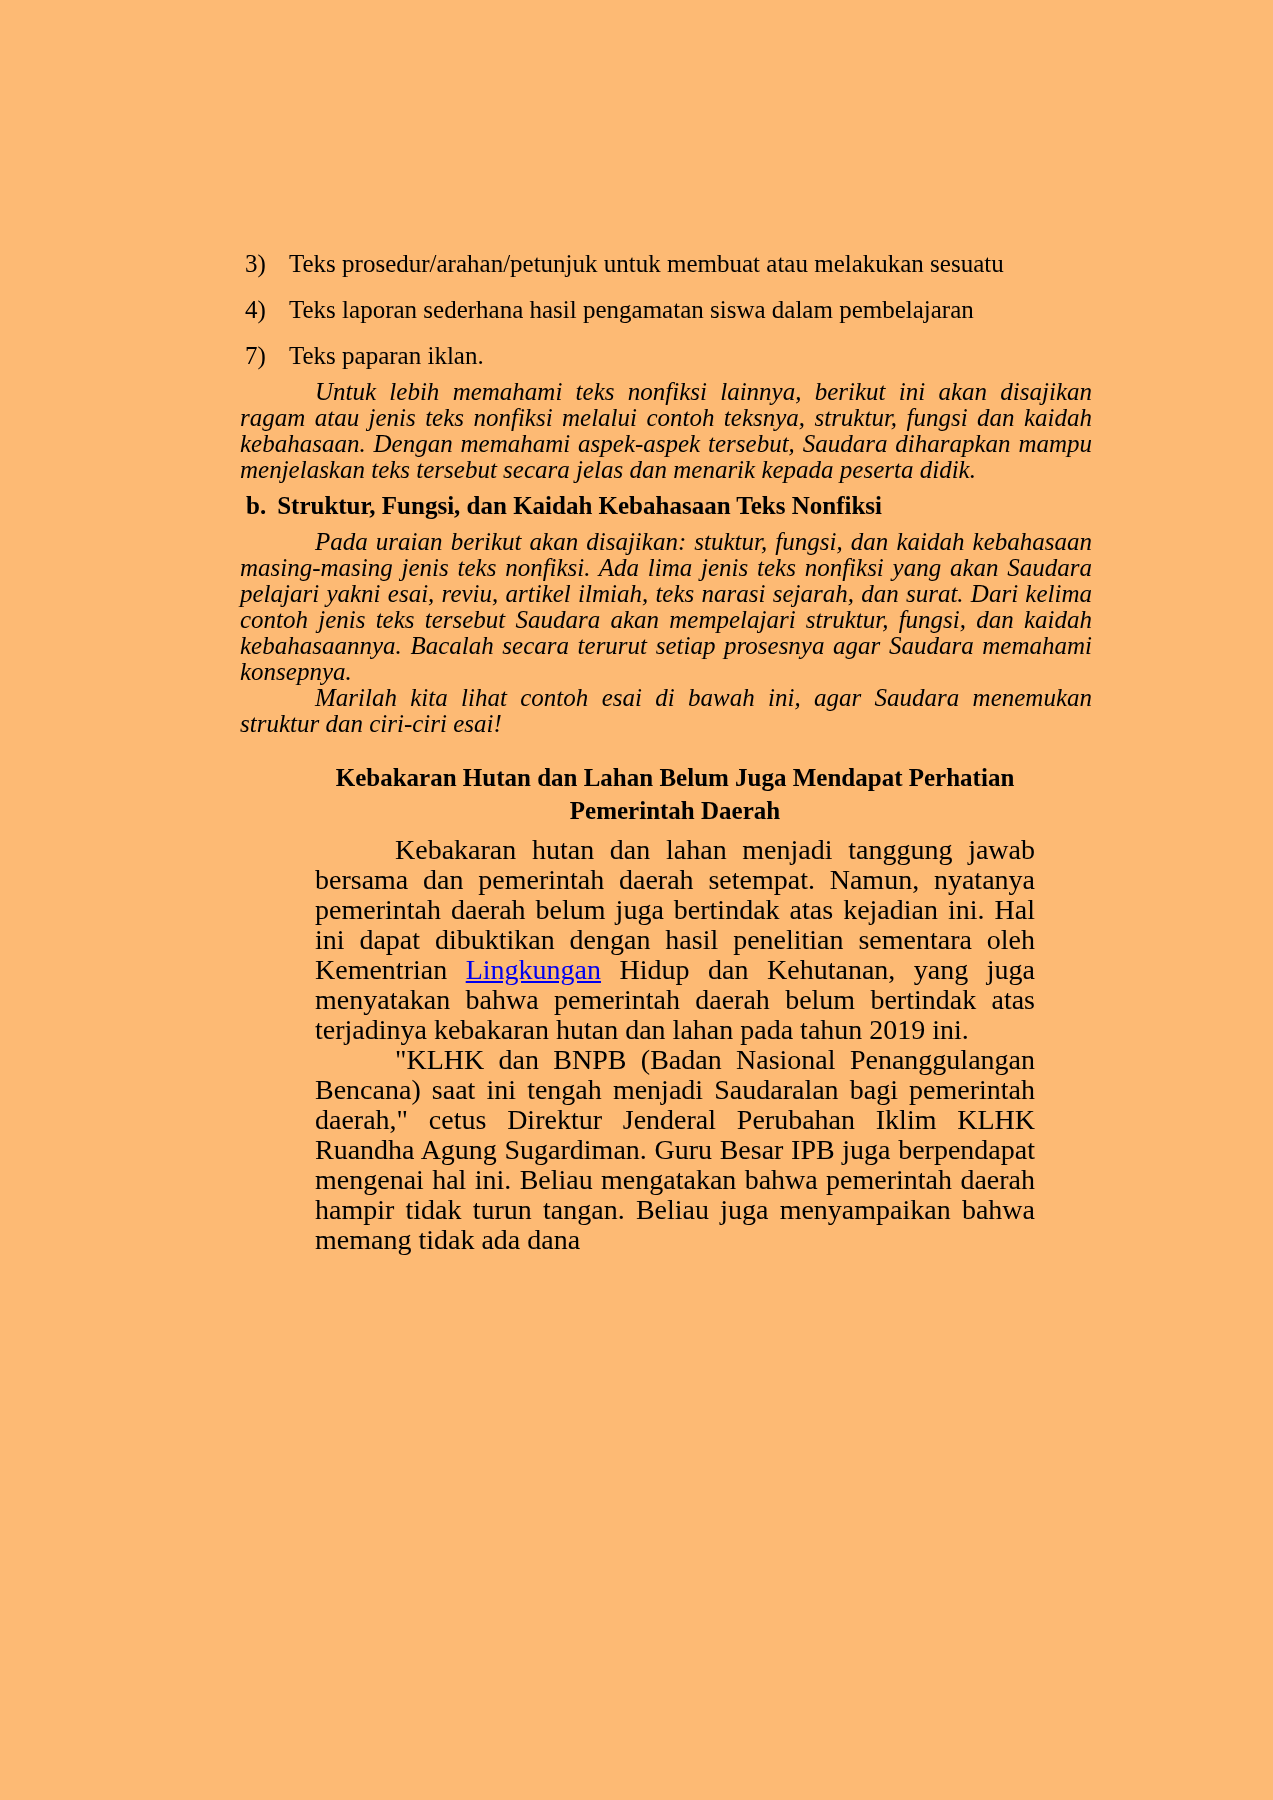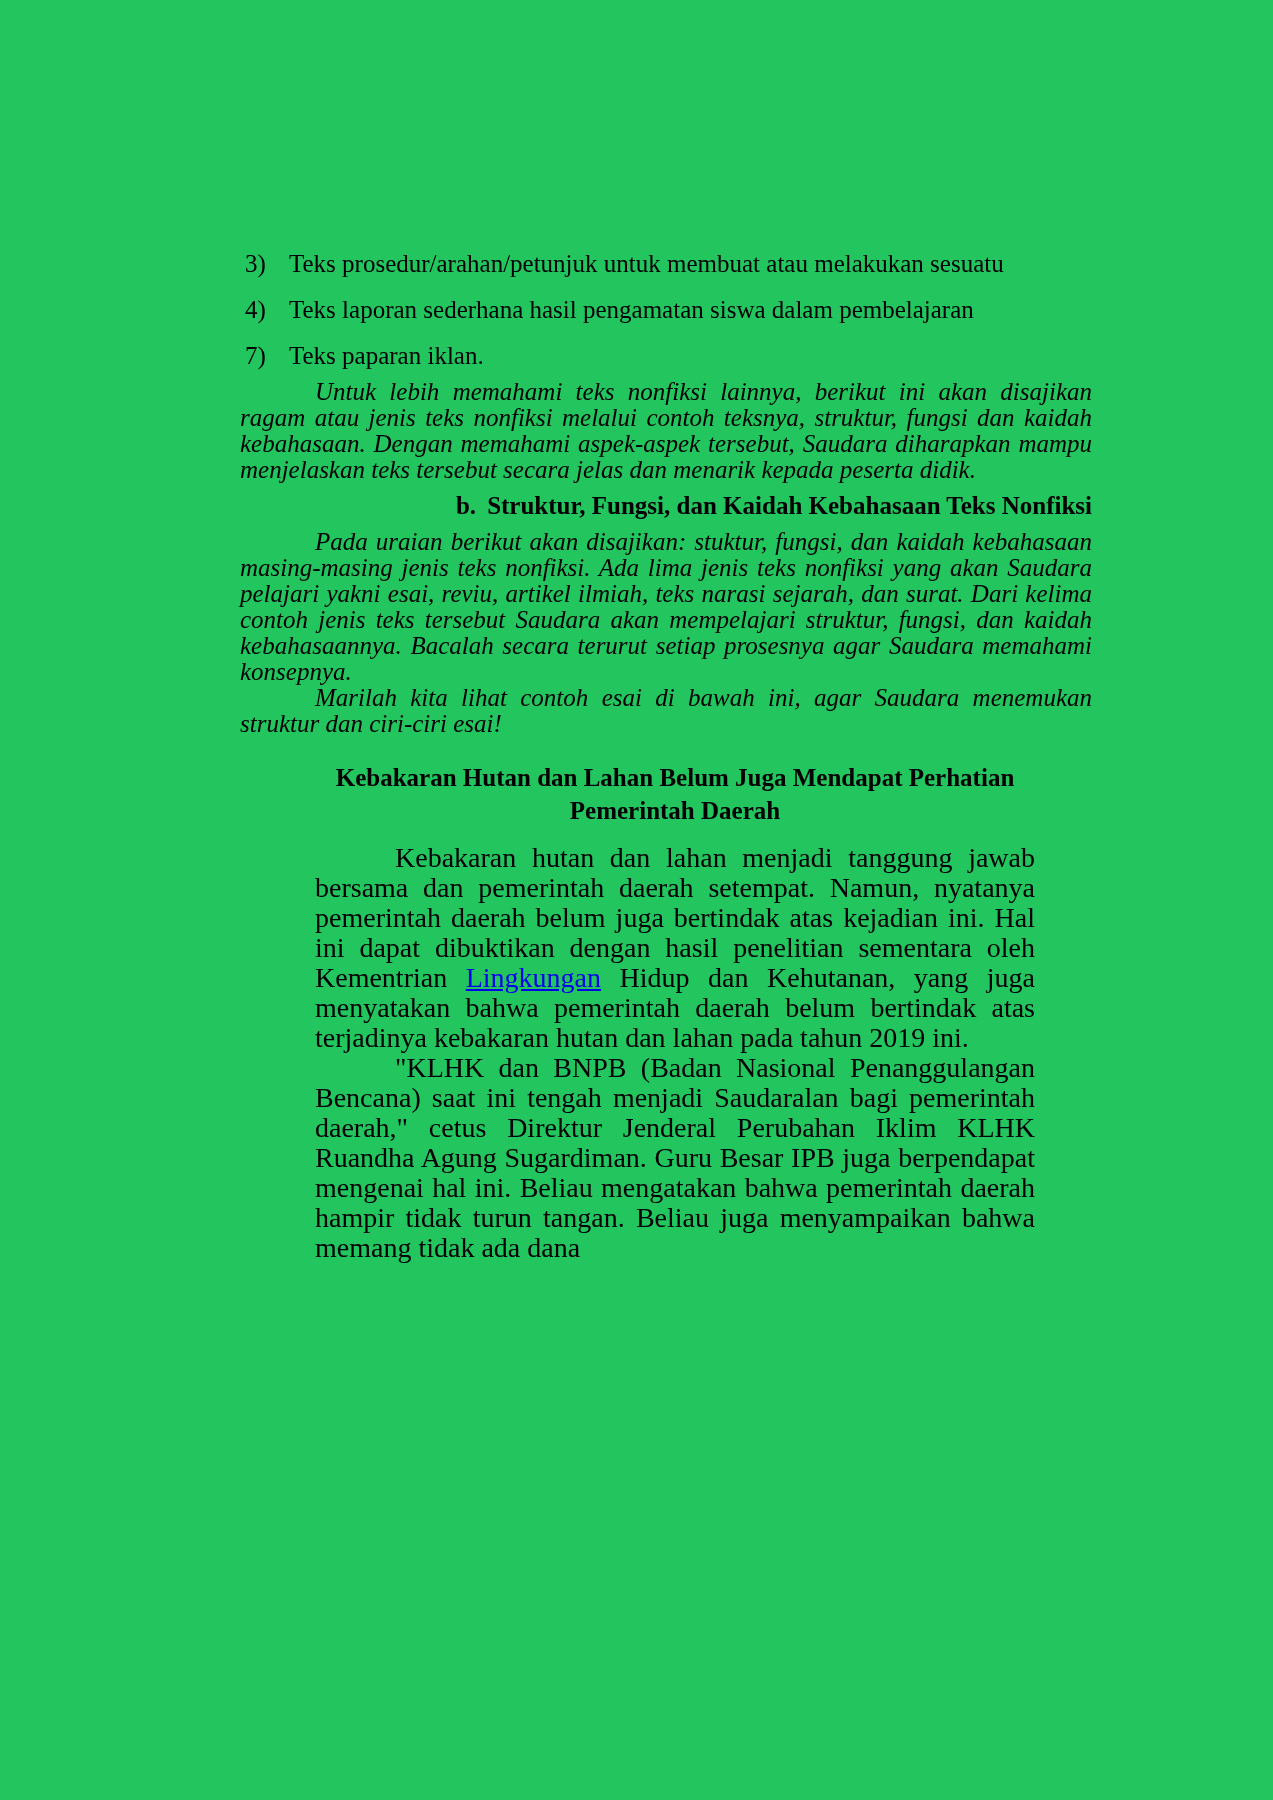--- a/index.html
+++ b/index.html
@@ -7,21 +7,21 @@
   body {
     width: 1273px;
     height: 1800px;
     font-family: "Liberation Serif", "DejaVu Serif", serif;
     color: #000000;
     overflow: hidden;
   }
   .page {
     width: 1273px;
     height: 1800px;
-    background: #22c55e;
+    background: #fdba74;
     padding: 241px 0 0 240px;
   }
   .content {
     width: 852px;
   }
   .num-list .list-row {
     line-height: 46px;
     font-size: 25px;
     white-space: nowrap;
     padding-left: 5px;
@@ -36,41 +36,40 @@
     text-align: justify;
     font-style: italic;
   }
   .para.indent { text-indent: 75px; }
   .heading {
     font-size: 25px;
     font-weight: bold;
     line-height: 46px;
     padding-left: 6px;
     white-space: nowrap;
-    text-align: right;
   }
   .heading .h-label { margin-right: 11px; }
   .subheading {
     font-size: 25px;
     font-weight: bold;
     line-height: 46px;
     padding-left: 3px;
     white-space: nowrap;
   }
   .subheading .sub-num {
     display: inline-block;
     width: 47px;
   }
   .essay {
     margin-left: 75px;
     width: 720px;
   }
   .essay-title {
     margin-top: 24px;
-    margin-bottom: 16px;
+    margin-bottom: 8px;
     font-size: 25px;
     font-weight: bold;
     line-height: 33px;
     text-align: center;
   }
   .essay-para {
     font-size: 28px;
     line-height: 30px;
     text-align: justify;
   }

